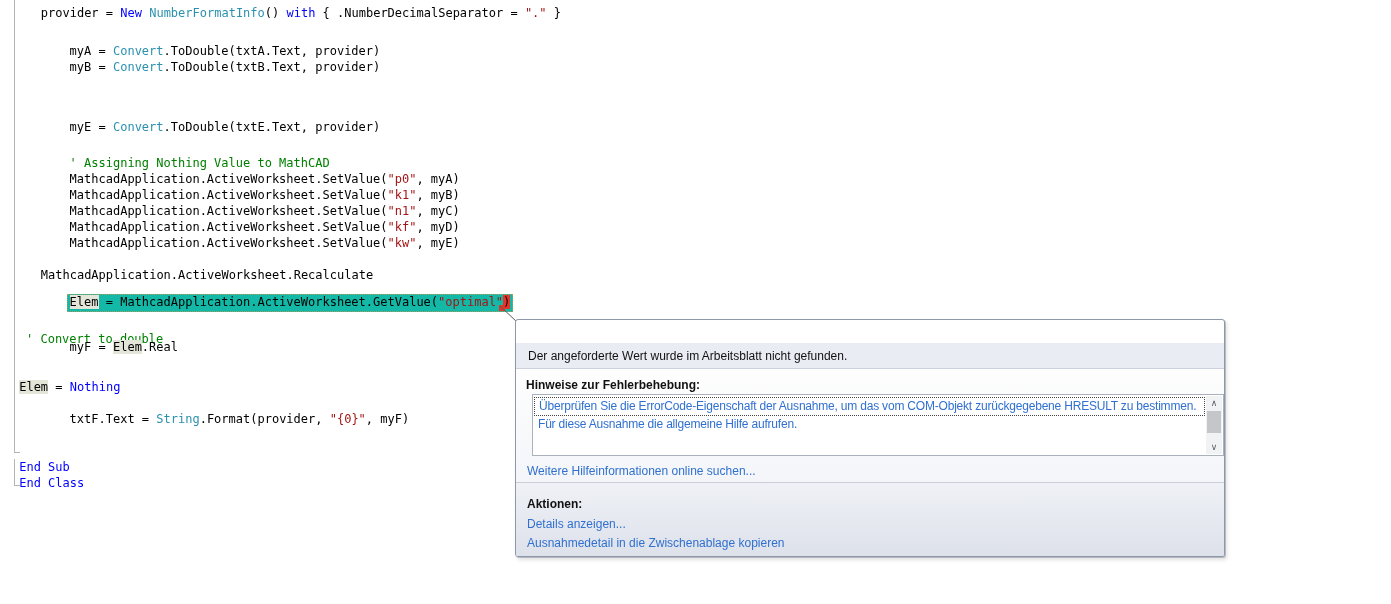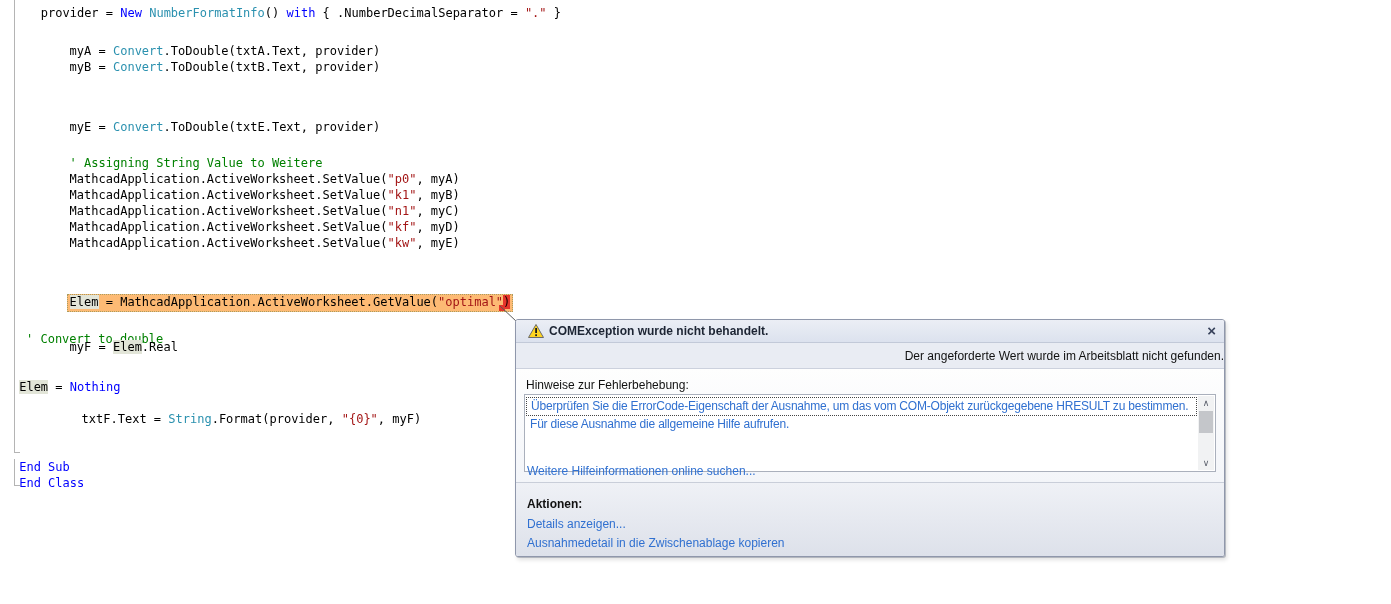--- a/index.html
+++ b/index.html
@@ -9,41 +9,41 @@
   .code-layer{position:absolute;inset:0;font-family:"DejaVu Sans Mono","Liberation Mono",monospace;
               font-size:12px;line-height:15px;color:#000;}
   .code-line{position:absolute;white-space:pre;}
   .tok-p{color:#000000;}
   .tok-k{color:#0000ff;}
   .tok-t{color:#2b91af;}
   .tok-s{color:#a31515;}
   .tok-c{color:#008000;}
   .tok-r{background:#e2e5d8;color:#000;}
   .tok-e{background:#e5352b;color:#1a0000;}
-  .hl-line{background:#fdba74;border:1px dotted #a99c5e;padding:0 2px 1px 2px;margin:-1px 0 0 -3px;}
+  .hl-line{background:#14b8a6;border:1px dotted #a99c5e;padding:0 2px 1px 2px;margin:-1px 0 0 -3px;}
   .guide{position:absolute;background:#b4b4b4;}
   .err-notch{position:absolute;left:499px;top:305px;width:6px;height:6px;background:#e5352b;}
   .connector{position:absolute;left:498px;top:303px;}
   
   .dialog{position:absolute;left:515px;top:319px;width:708px;height:236px;
           border:1px solid #8f97ab;border-radius:3px;background:#fff;
           box-shadow:1px 1px 0 rgba(90,100,120,.35),2px 3px 4px rgba(0,0,0,.12);
           font-size:12px;color:#1a1a1a;overflow:hidden;}
   .dlg-header{position:absolute;left:0;top:0;right:0;height:22px;
               background:linear-gradient(#ebeef5,#dce2ee);border-bottom:1px solid #c2c9d8;}
   .warn-icon{position:absolute;left:12px;top:4px;}
   .dlg-title{position:absolute;left:33px;top:4px;font-weight:bold;color:#1c2433;}
   .dlg-close{position:absolute;right:8px;top:2px;font-size:15px;font-weight:bold;color:#39435c;
              cursor:default;line-height:18px;}
   .dlg-message{position:absolute;left:0;top:23px;right:0;height:26px;background:#e9ecf3;
-               border-bottom:1px solid #ccd1dd;padding:6px 0 0 12px;box-sizing:border-box;color:#111;text-align:right;}
+               border-bottom:1px solid #ccd1dd;padding:6px 0 0 12px;box-sizing:border-box;color:#111;}
   .dlg-body{position:absolute;left:0;top:49px;right:0;height:113px;
             background:linear-gradient(#fefefe,#f3f5f9);}
-  .tips-header{position:absolute;left:10px;top:9px;font-weight:normal;color:#111;}
-  .tips-box{position:absolute;left:8px;top:25px;width:692px;height:78px;background:#ffffff;
+  .tips-header{position:absolute;left:10px;top:9px;font-weight:bold;color:#111;}
+  .tips-box{position:absolute;left:16px;top:25px;width:692px;height:62px;background:#ffffff;
             border:1px solid #aab0bc;box-sizing:border-box;overflow:hidden;}
   .tip-item{position:absolute;left:1px;right:18px;height:16px;white-space:nowrap;overflow:hidden;
             color:#3070d0;padding:1px 0 0 4px;letter-spacing:-0.2px;}
   .tip-item.selected{border:1px dotted #444;}
   .sb{position:absolute;top:1px;right:1px;bottom:1px;width:16px;background:#f1f2f3;}
   .sb-btn{position:absolute;left:0;width:16px;height:14px;color:#5a5f6b;font-size:9px;
           text-align:center;line-height:14px;}
   .sb-up{top:0;}
   .sb-down{bottom:0;}
   .sb-thumb{position:absolute;left:1px;top:15px;width:14px;height:22px;background:#c4c6ca;}
@@ -62,53 +62,43 @@
   <div class="guide" style="left:14px;top:0;width:1px;height:452px;"></div>
   <div class="guide" style="left:14px;top:452px;width:6px;height:1px;"></div>
   <div class="guide" style="left:14px;top:459px;width:1px;height:26px;"></div>
   <div class="guide" style="left:14px;top:485px;width:6px;height:1px;"></div>
 
   <div class="code-layer" id="code-layer">
       <div class="code-line" style="top: 6px; left: 40.8px;"><span class="tok-p">provider = </span><span class="tok-k">New </span><span class="tok-t">NumberFormatInfo</span><span class="tok-p">() </span><span class="tok-k">with</span><span class="tok-p"> { .NumberDecimalSeparator = </span><span class="tok-s">"."</span><span class="tok-p"> }</span></div>
       <div class="code-line" style="top: 44px; left: 69.6px;"><span class="tok-p">myA = </span><span class="tok-t">Convert</span><span class="tok-p">.ToDouble(txtA.Text, provider)</span></div>
       <div class="code-line" style="top: 60px; left: 69.6px;"><span class="tok-p">myB = </span><span class="tok-t">Convert</span><span class="tok-p">.ToDouble(txtB.Text, provider)</span></div>
       <div class="code-line" style="top: 108px; left: 69.6px; margin-top: 12px;"><span class="tok-p">myE = </span><span class="tok-t">Convert</span><span class="tok-p">.ToDouble(txtE.Text, provider)</span></div>
-      <div class="code-line" style="top: 156px; left: 69.6px;"><span class="tok-c">' Assigning String Value to Weitere</span></div>
+      <div class="code-line" style="top: 156px; left: 69.6px;"><span class="tok-c">' Assigning Nothing Value to MathCAD</span></div>
       <div class="code-line" style="top: 172px; left: 69.6px;"><span class="tok-p">MathcadApplication.ActiveWorksheet.SetValue(</span><span class="tok-s">"p0"</span><span class="tok-p">, myA)</span></div>
       <div class="code-line" style="top: 188px; left: 69.6px;"><span class="tok-p">MathcadApplication.ActiveWorksheet.SetValue(</span><span class="tok-s">"k1"</span><span class="tok-p">, myB)</span></div>
       <div class="code-line" style="top: 204px; left: 69.6px;"><span class="tok-p">MathcadApplication.ActiveWorksheet.SetValue(</span><span class="tok-s">"n1"</span><span class="tok-p">, myC)</span></div>
       <div class="code-line" style="top: 220px; left: 69.6px;"><span class="tok-p">MathcadApplication.ActiveWorksheet.SetValue(</span><span class="tok-s">"kf"</span><span class="tok-p">, myD)</span></div>
       <div class="code-line" style="top: 236px; left: 69.6px;"><span class="tok-p">MathcadApplication.ActiveWorksheet.SetValue(</span><span class="tok-s">"kw"</span><span class="tok-p">, myE)</span></div>
+      <div class="code-line" style="top: 268px; left: 40.8px;"><span class="tok-p">MathcadApplication.ActiveWorksheet.Recalculate</span></div>
       <div class="code-line hl-line" style="top: 295px; left: 69.6px;"><span class="tok-r">Elem</span><span class="tok-p"> = MathcadApplication.ActiveWorksheet.GetValue(</span><span class="tok-s">"optimal"</span><span class="tok-e">)</span></div>
       <div class="code-line" style="top: 332px; left: 26px;"><span class="tok-c">' Convert to double</span></div>
       <div class="code-line" style="top: 340px; left: 69.6px;"><span class="tok-p">myF = </span><span class="tok-r">Elem</span><span class="tok-p">.Real</span></div>
       <div class="code-line" style="top: 380px; left: 19.2px;"><span class="tok-r">Elem</span><span class="tok-p"> = </span><span class="tok-k">Nothing</span></div>
-      <div class="code-line" style="top: 412px; left: 69.6px; margin-left: 12px;"><span class="tok-p">txtF.Text = </span><span class="tok-t">String</span><span class="tok-p">.Format(provider, </span><span class="tok-s">"{0}"</span><span class="tok-p">, myF)</span></div>
+      <div class="code-line" style="top: 412px; left: 69.6px;"><span class="tok-p">txtF.Text = </span><span class="tok-t">String</span><span class="tok-p">.Format(provider, </span><span class="tok-s">"{0}"</span><span class="tok-p">, myF)</span></div>
       <div class="code-line" style="top: 460px; left: 19.2px;"><span class="tok-k">End Sub</span></div>
       <div class="code-line" style="top: 476px; left: 19.2px;"><span class="tok-k">End Class</span></div>
     </div>
 
   <div class="err-notch"></div>
 
   <svg class="connector" width="22" height="22">
     <line x1="2" y1="3" x2="19" y2="19" stroke="#5a5a5a" stroke-width="1"></line>
   </svg>
 
   <div class="dialog">
-    <div class="dlg-header">
-      <span class="warn-icon">
-        <svg width="16" height="14" viewBox="0 0 16 14">
-          <polygon points="8,0.5 15.5,13.5 0.5,13.5" fill="#ffd41f" stroke="#6b6b6b" stroke-width="1"></polygon>
-          <rect x="7.2" y="4" width="1.8" height="5" fill="#1a1a1a"></rect>
-          <rect x="7.2" y="10.3" width="1.8" height="1.8" fill="#1a1a1a"></rect>
-        </svg>
-      </span>
-      <span class="dlg-title">COMException wurde nicht behandelt.</span>
-      <span class="dlg-close">×</span>
-    </div>
 
     <div class="dlg-message">Der angeforderte Wert wurde im Arbeitsblatt nicht gefunden.</div>
 
     <div class="dlg-body">
       <div class="tips-header">Hinweise zur Fehlerbehebung:</div>
       <div class="tips-box">
         <div id="tips-items">
             <div class="tip-item selected" style="top: 2px;">Überprüfen Sie die ErrorCode-Eigenschaft der Ausnahme, um das vom COM-Objekt zurückgegebene HRESULT zu bestimmen.</div>
             <div class="tip-item" style="top: 21px;">Für diese Ausnahme die allgemeine Hilfe aufrufen.</div>
           </div>

